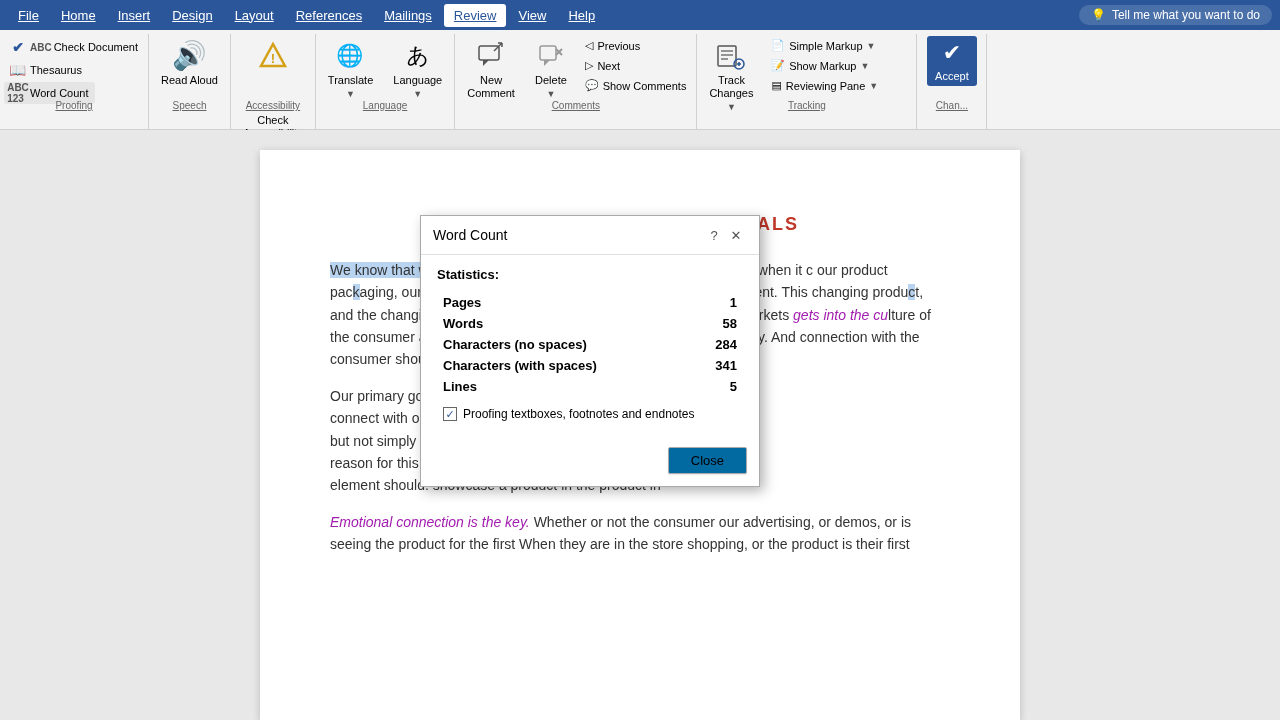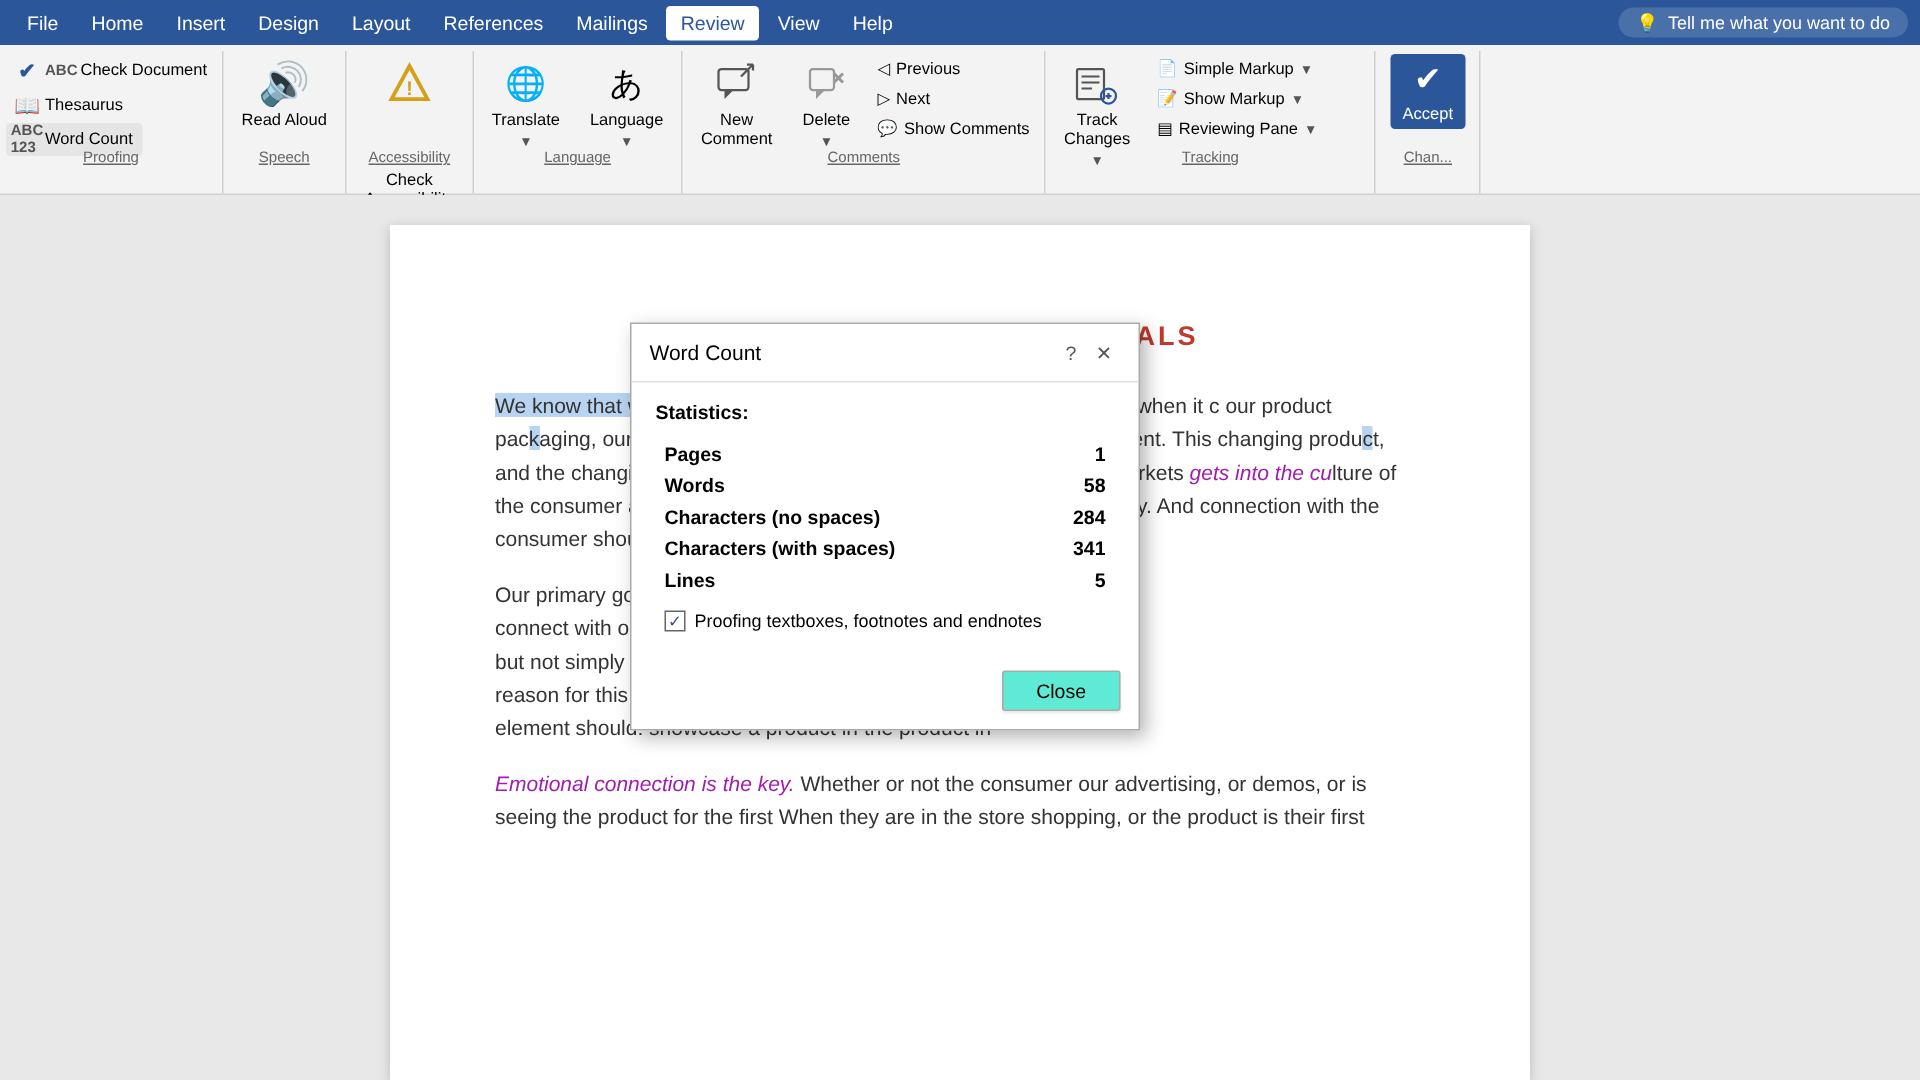--- a/index.html
+++ b/index.html
@@ -13,20 +13,21 @@
       align-items: center;
       height: 30px;
       padding: 0 8px;
       gap: 2px;
     }
     .menu-item {
       padding: 4px 10px;
       cursor: pointer;
       border-radius: 3px;
       font-size: 13px;
+      text-decoration: underline;
     }
     .menu-item.active { background: white; color: #2b579a; }
 
     .tell-me {
       margin-left: auto;
       display: flex;
       align-items: center;
       gap: 6px;
       background: rgba(255,255,255,0.15);
       border-radius: 12px;
@@ -244,21 +245,21 @@
     }
 
     .dialog-footer {
       display: flex;
       justify-content: flex-end;
       padding: 8px 12px 12px 12px;
     }
 
     .close-btn {
       padding: 5px 22px;
-      background: #5eead4;
+      background: #0369a1;
       border: 1px solid #aaa;
       cursor: pointer;
       font-size: 13px;
       border-radius: 2px;
       box-shadow: 0 1px 2px rgba(0,0,0,0.1);
     }
 
     .dropdown-arrow {
       font-size: 9px;
       color: #555;

